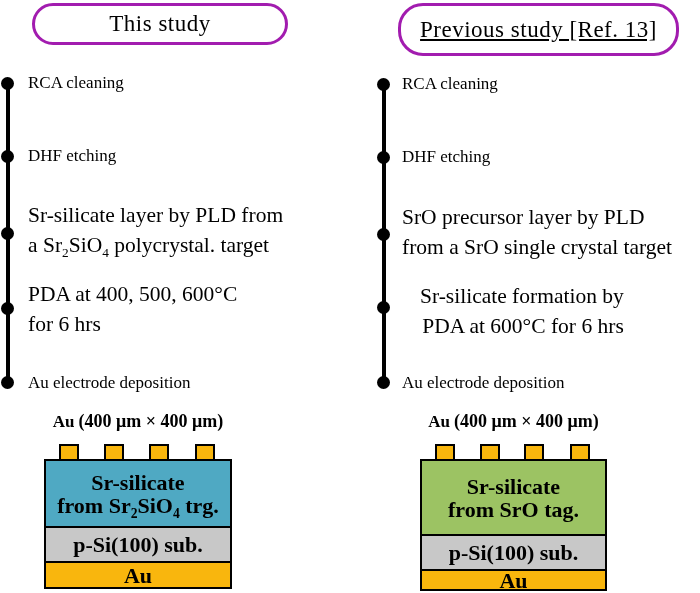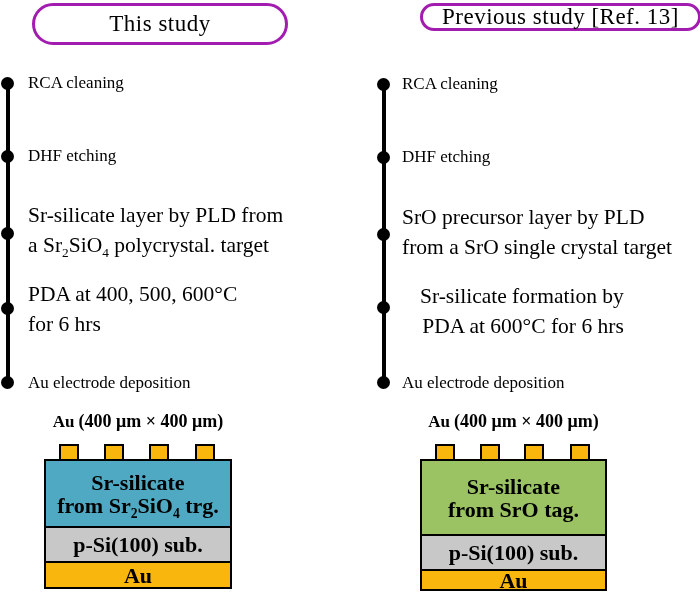--- a/index.html
+++ b/index.html
@@ -3,21 +3,21 @@
 <meta charset="utf-8">
 <style>
   html,body{margin:0;padding:0;background:#fff;}
   #page{position:relative;width:700px;height:593px;background:#ffffff;overflow:hidden;
         font-family:"Liberation Serif","DejaVu Serif",serif;color:#000;}
 
   .title-pill{position:absolute;top:3px;height:42px;border:3px solid #a21caf;border-radius:25px;
               display:flex;align-items:center;justify-content:center;
               font-size:23px;letter-spacing:0.5px;background:#fff;box-sizing:border-box;}
   #title-left{left:32px;width:256px;}
-  #title-right{left:420px;width:281px;height:28px;}
+  #title-right{left:398px;width:281px;height:53px;text-decoration:underline;}
 
   .tl-line{position:absolute;width:4px;background:#000;}
   #tl-line-left{left:6px;top:83px;height:300px;}
   #tl-line-right{left:382px;top:84px;height:299px;}
   .tl-dot{position:absolute;width:13px;height:13px;border-radius:50%;background:#000;}
 
   .step{position:absolute;white-space:nowrap;}
   .step.small{font-size:17px;line-height:18px;}
   .step.big{font-size:21.5px;line-height:30px;}
   .step sub{font-size:0.62em;line-height:0;}

